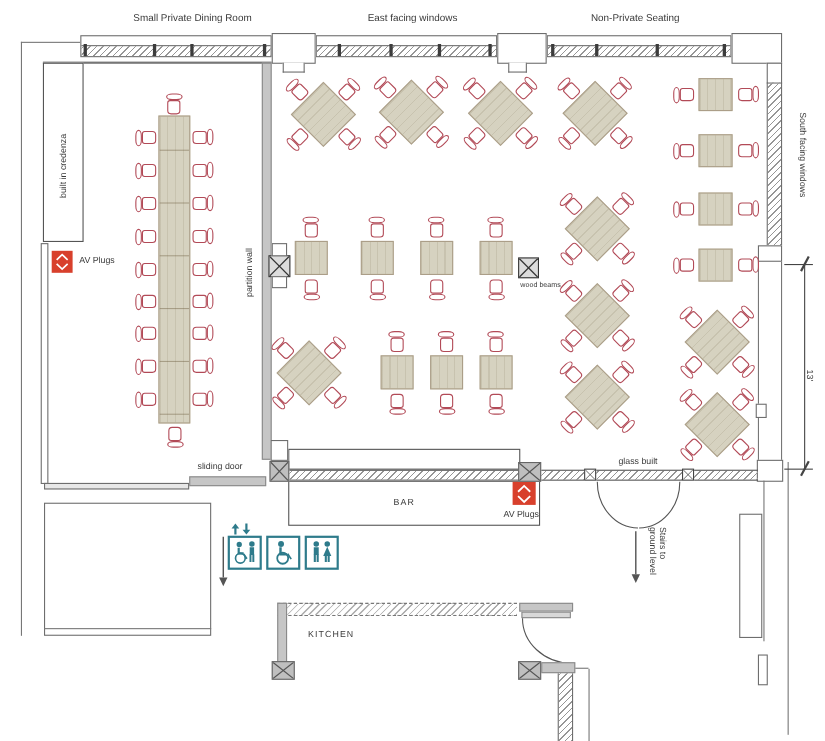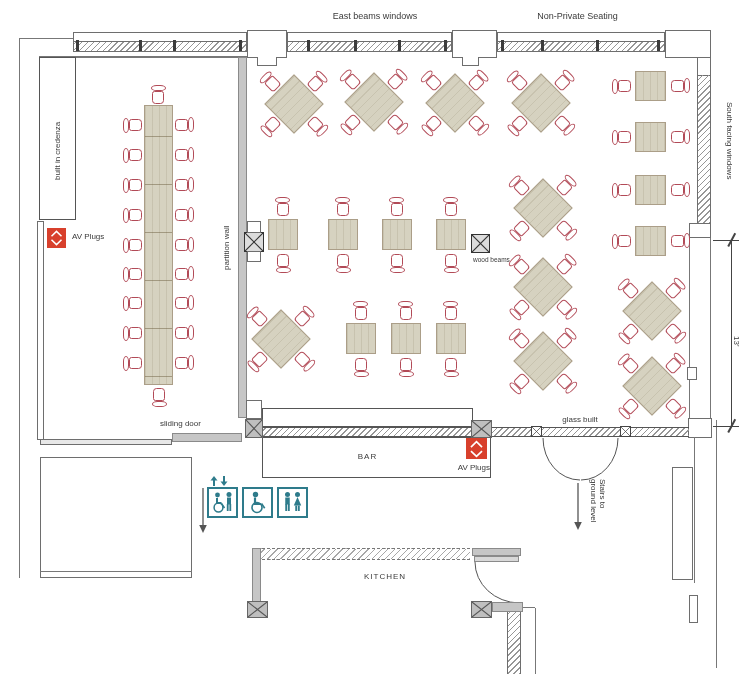--- a/index.html
+++ b/index.html
@@ -58,21 +58,22 @@
   .tealbox{position:absolute;width:31px;height:31px;border:2px solid var(--teal,#2e7b8b);
         box-sizing:border-box;background:#fff;}
   .tick{position:absolute;width:15px;height:1.5px;background:#444;transform:rotate(-62deg);}
   svg.overlay{position:absolute;overflow:visible;}
 </style>
 </head>
 <body>
 
 <div id="plan" style="--chair: #b24a57; --table-fill: #d6d2c0; --table-border: #ab9e88; --av-red: #d8402c; --teal: #2e7b8b; --text: #3a3a3a;">
 
-  <div class="lbl" style="left:290px;top:11px;width:170px;text-align:center;">East beams windows</div>
+  <div class="lbl" style="left:60px;top:11px;width:230px;text-align:center;">Small Private Dining Room</div>
+  <div class="lbl" style="left:290px;top:11px;width:170px;text-align:center;">East facing windows</div>
   <div class="lbl" style="left:490px;top:11px;width:175px;text-align:center;">Non-Private Seating</div>
   <div class="lbl small rot90" style="left:734px;top:102px;">South facing windows</div>
 
   <div class="wline" style="left:19px;top:38px;width:1px;height:540px;"></div>
   <div class="wline" style="left:19px;top:38px;width:54px;height:1px;"></div>
 
   <div class="wrect" style="left:247px;top:30px;width:40px;height:28px;"></div>
   <div class="wrect" style="left:257px;top:57px;width:20px;height:9px;border-top:none;"></div>
   <div class="wrect" style="left:452px;top:30px;width:45px;height:28px;"></div>
   <div class="wrect" style="left:462px;top:57px;width:17px;height:9px;border-top:none;"></div>
@@ -106,21 +107,21 @@
         <path d="M4.5 8.2 L9.5 3.4 L14.5 8.2 M4.5 11.8 L9.5 16.6 L14.5 11.8" fill="none" stroke="#fff" stroke-width="1.5"></path>
       </svg>
   </div>
   <div class="lbl small" style="left:72px;top:232px;">AV Plugs</div>
 
   <div class="grayfill" style="left:238px;top:57px;width:9px;height:361px;"></div>
   <div class="lbl small rotm90" style="left:222px;top:270px;">partition wall</div>
 
   <div class="wrect" style="left:40px;top:439px;width:132px;height:6px;background:#e8e8e8;"></div>
   <div class="grayfill" style="left:172px;top:433px;width:70px;height:9px;"></div>
-  <div class="lbl small" style="left:160px;top:419px;width:80px;text-align:left;">sliding door</div>
+  <div class="lbl small" style="left:160px;top:419px;width:80px;text-align:center;">sliding door</div>
 
   <div class="wrect" style="left:40px;top:457px;width:152px;height:121px;border-color:#6e6e6e;"></div>
   <div class="wline" style="left:40px;top:571px;width:152px;height:1px;"></div>
 
   <div class="wrect" style="left:262px;top:408px;width:211px;height:19px;border-color:#555;"></div>
   <div class="glasswall" style="left:263px;top:427px;width:209px;"></div>
   <div class="wrect" style="left:262px;top:437px;width:229px;height:41px;border-color:#555;"></div>
   <div class="lbl small" style="left:262px;top:452px;width:211px;text-align:center;letter-spacing:1px;">BAR</div>
 
   <div class="avbox" style="left:466px;top:438px;width:21px;height:21px;">
@@ -187,21 +188,21 @@
       <path d="M9.8 15 v7" stroke="#2e7b8b" stroke-width="1.9"></path>
       <circle cx="18.5" cy="5.5" r="2.5" fill="#2e7b8b"></circle>
       <path d="M18.5 8 L14.8 16.5 h7.4 Z" fill="#2e7b8b"></path>
       <path d="M17.2 16.5 v5.5" stroke="#2e7b8b" stroke-width="1.9"></path>
       <path d="M19.8 16.5 v5.5" stroke="#2e7b8b" stroke-width="1.9"></path>
     </svg>
   </div>
 
   <div class="kwall" style="left:252px;top:548px;width:218px;height:12px;"></div>
   <div class="grayfill" style="left:252px;top:548px;width:9px;height:54px;"></div>
-  <div class="lbl small" style="left:294px;top:572px;width:182px;text-align:center;letter-spacing:1px;">KITCHEN</div>
+  <div class="lbl small" style="left:280px;top:572px;width:182px;text-align:left;letter-spacing:1px;">KITCHEN</div>
   <div class="grayfill" style="left:472px;top:548px;width:49px;height:8px;"></div>
   <div class="grayfill" style="left:474px;top:556px;width:45px;height:6px;background:#d8d8d8;"></div>
   <svg class="overlay" style="left:473px;top:562px;" width="48" height="42" viewBox="0 0 48 42">
     <path d="M2 0 A45 41 0 0 0 46 41" fill="none" stroke="#555" stroke-width="1"></path>
   </svg>
   <div class="southwin" style="left:507px;top:612px;width:14px;height:62px;"></div>
   <div class="wline" style="left:535px;top:608px;width:1px;height:66px;"></div>
   <div class="wline" style="left:521px;top:607px;width:14px;height:1px;"></div>
 
   <div class="lbl tiny" style="left:473px;top:256px;">wood beams</div>

